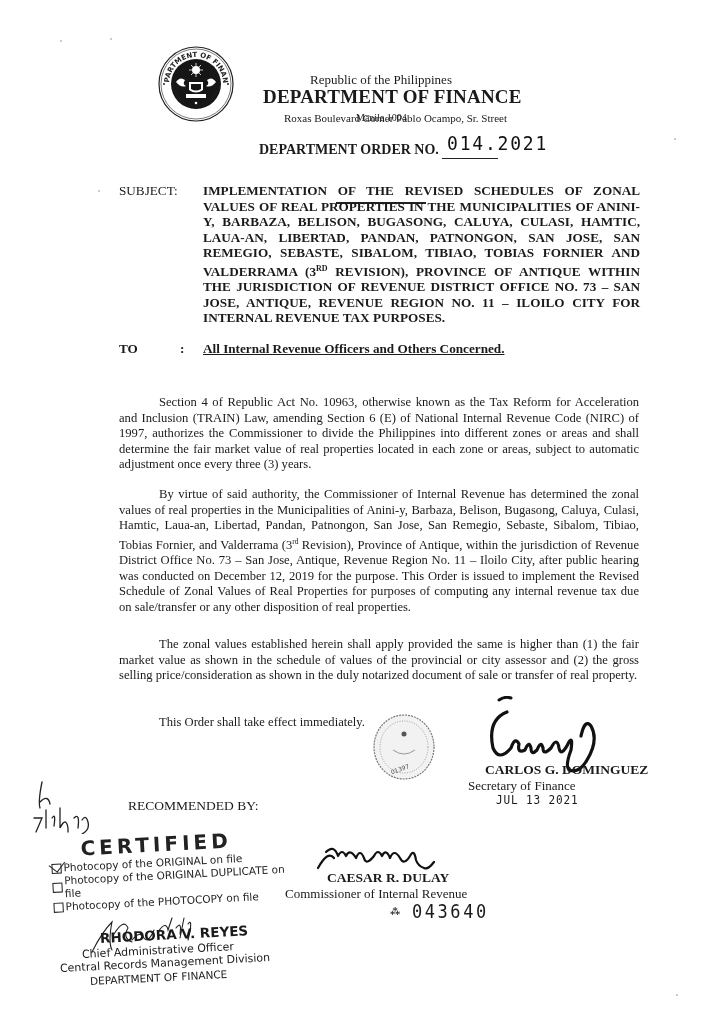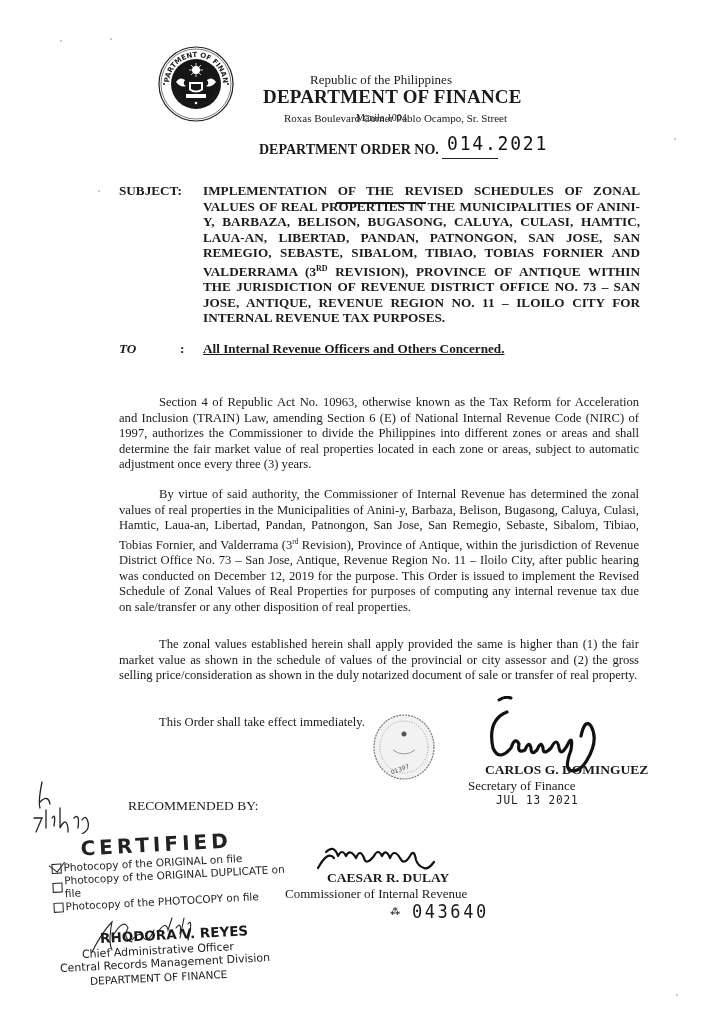--- a/index.html
+++ b/index.html
@@ -12,25 +12,25 @@
   .seal { left:158px; top:46px; width:76px; height:76px; }
   .hdr-rep { left:0; width:724px; top:72px; font-size:13px; text-align:center; padding-left:38px; box-sizing:border-box; }
   .hdr-dept { left:263px; top:86px; font-size:19px; font-weight:bold; letter-spacing:0.2px; }
   .hdr-addr { left:284px; top:112px; font-size:11px; }
   .hdr-city { left:356px; top:112px; font-size:10px; }
   .order-no { left:259px; top:142px; font-size:14px; font-weight:bold; }
   .order-line { left:442px; top:158px; width:56px; height:1px; background:#222; }
   .order-stamp { left:447px; top:131px; font-family:"DejaVu Sans Mono", "Liberation Mono", monospace; font-size:20px; letter-spacing:2px; color:#111; transform:scaleX(0.9); transform-origin:left; }
   .hdr-rule { left:336px; top:202px; width:90px; height:2px; background:#222; }
   
-  .subj-label { left:119px; top:183px; font-size:13.2px; font-weight:bold; }
+  .subj-label { left:119px; top:183px; font-size:13.2px; font-weight:normal; }
   .subj-text { left:203px; top:183px; width:437px; font-size:13.2px; font-weight:bold; line-height:15.5px; text-align:justify; }
   .subj-text sup { font-size:8px; }
   
-  .to-label { left:119px; top:341px; font-size:13.2px; font-weight:bold;font-style:italic; }
+  .to-label { left:119px; top:341px; font-size:13.2px; font-weight:bold; }
   .to-colon { left:180px; top:341px; font-size:13.2px; font-weight:bold; }
   .to-text { left:203px; top:341px; font-size:13.2px; font-weight:bold;text-decoration:underline; }
   
   .para { left:119px; width:520px; font-size:12.6px; line-height:15.5px; text-align:justify; text-indent:40px;margin-top:21px; }
   .para sup { font-size:7.5px; }
   .p1 { top:374px; }
   .p2 { top:466px; }
   .p3 { top:616px; }
   .p4 { top:694px; }
   

